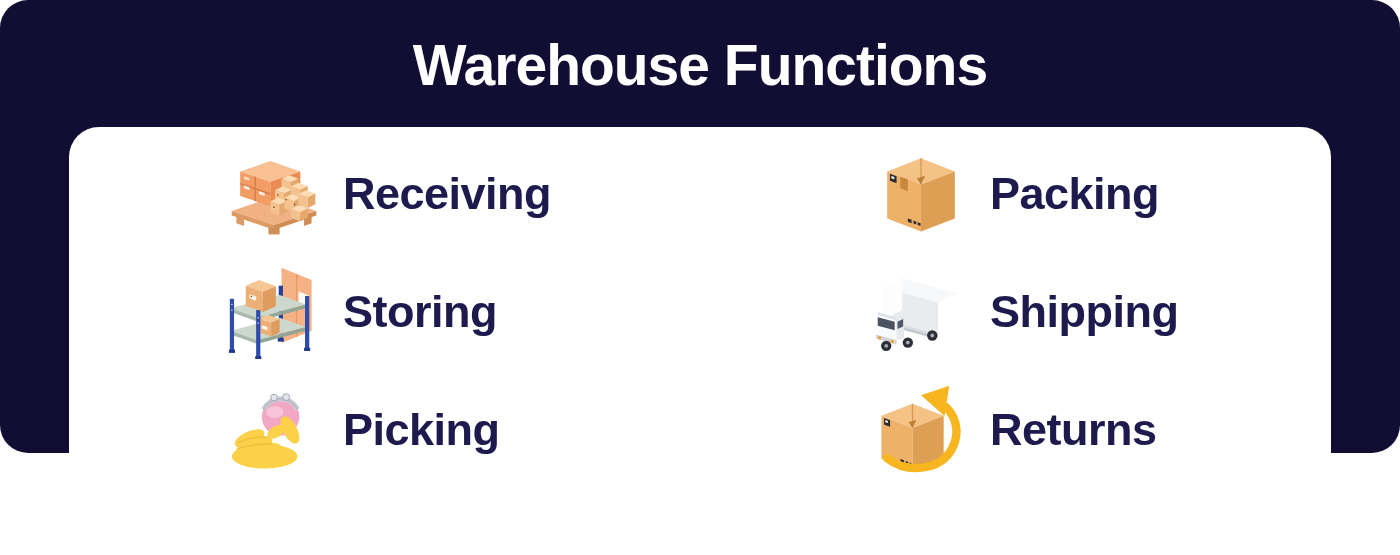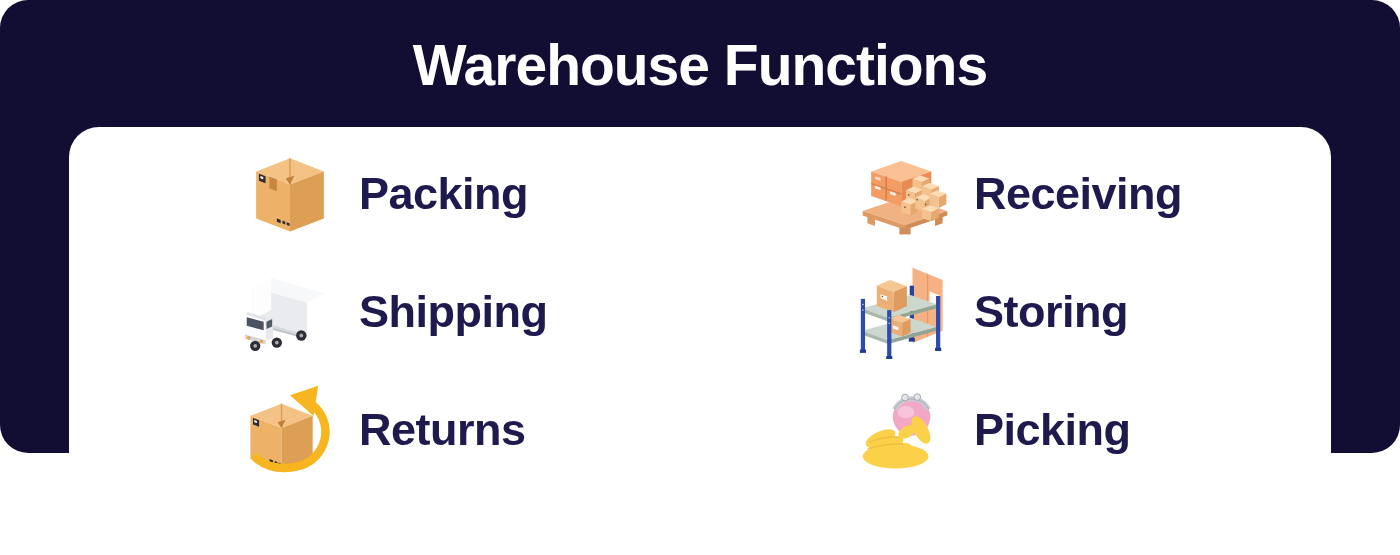--- a/index.html
+++ b/index.html
@@ -31,20 +31,163 @@
     font-size:45px;font-weight:bold;letter-spacing:-0.5px;white-space:nowrap;
   }
 </style>
 </head>
 <body>
 
 <div class="panel">
   <h1 class="title">Warehouse Functions</h1>
 
   <div class="card">
+
+    <div class="col col-left">
+
+      <div class="item">
+        <span class="icon">
+          <svg viewBox="0 0 100 100" aria-hidden="true">
+
+            <polygon points="5,68 50,53 95,68 50,83" fill="#f0b183"></polygon>
+            <polygon points="5,68 5,73 50,88 50,83" fill="#dd9a63"></polygon>
+            <polygon points="95,68 95,73 50,88 50,83" fill="#cf8c55"></polygon>
+            <polygon points="10,73 18,76 18,84 10,81" fill="#dd9a63"></polygon>
+            <polygon points="44,86 56,86 56,93 44,93" fill="#d08f58"></polygon>
+            <polygon points="82,76 90,73 90,81 82,84" fill="#cf8c55"></polygon>
+
+            <polygon points="14,26 46,15 78,26 46,37" fill="#f9c193"></polygon>
+            <polygon points="14,26 46,37 46,63 14,52" fill="#f39c63"></polygon>
+            <polygon points="46,37 78,26 78,52 46,63" fill="#ea8c52"></polygon>
+            <line x1="14" y1="39" x2="46" y2="50" stroke="#d97f48" stroke-width="1.6"></line>
+            <line x1="30" y1="31.5" x2="30" y2="57.5" stroke="#d97f48" stroke-width="1.6"></line>
+            <line x1="24" y1="22.5" x2="56" y2="33.5" stroke="#efa briefly" stroke-width="0"></line>
+            <polygon points="18,41 24,43 24,46 18,44" fill="#ffffff" opacity="0.85"></polygon>
+            <polygon points="34,47 40,49 40,52 34,50" fill="#ffffff" opacity="0.85"></polygon>
+            <polygon points="18,31 24,33 24,36 18,34" fill="#ffffff" opacity="0.6"></polygon>
+
+            <g>
+
+              <g>
+                <polygon points="58,34 66,30 76,33.5 68,37.5" fill="#fbdcb4"></polygon>
+                <polygon points="58,34 68,37.5 68,49 58,45.5" fill="#f4c28f"></polygon>
+                <polygon points="68,37.5 76,33.5 76,45 68,49" fill="#e5a96e"></polygon>
+              </g>
+              <g>
+                <polygon points="51,46 59,42 69,45.5 61,49.5" fill="#fbdcb4"></polygon>
+                <polygon points="51,46 61,49.5 61,61 51,57.5" fill="#f4c28f"></polygon>
+                <polygon points="61,49.5 69,45.5 69,57 61,61" fill="#e5a96e"></polygon>
+              </g>
+              <g>
+                <polygon points="68,42 76,38 86,41.5 78,45.5" fill="#fbdcb4"></polygon>
+                <polygon points="68,42 78,45.5 78,57 68,53.5" fill="#f4c28f"></polygon>
+                <polygon points="78,45.5 86,41.5 86,53 78,57" fill="#e5a96e"></polygon>
+              </g>
+              <g>
+                <polygon points="46,58 54,54 64,57.5 56,61.5" fill="#fbdcb4"></polygon>
+                <polygon points="46,58 56,61.5 56,73 46,69.5" fill="#f4c28f"></polygon>
+                <polygon points="56,61.5 64,57.5 64,69 56,73" fill="#e5a96e"></polygon>
+              </g>
+              <g>
+                <polygon points="61,54 69,50 79,53.5 71,57.5" fill="#fbdcb4"></polygon>
+                <polygon points="61,54 71,57.5 71,69 61,65.5" fill="#f4c28f"></polygon>
+                <polygon points="71,57.5 79,53.5 79,65 71,69" fill="#e5a96e"></polygon>
+              </g>
+              <g>
+                <polygon points="76,50 84,46 94,49.5 86,53.5" fill="#fbdcb4"></polygon>
+                <polygon points="76,50 86,53.5 86,65 76,61.5" fill="#f4c28f"></polygon>
+                <polygon points="86,53.5 94,49.5 94,61 86,65" fill="#e5a96e"></polygon>
+              </g>
+              <g>
+                <polygon points="68,66 76,62 86,65.5 78,69.5" fill="#fbdcb4"></polygon>
+                <polygon points="68,66 78,69.5 78,79 68,75.5" fill="#f4c28f"></polygon>
+                <polygon points="78,69.5 86,65.5 86,75 78,79" fill="#e5a96e"></polygon>
+              </g>
+              <circle cx="54" cy="51" r="0.9" fill="#8a5a2f"></circle>
+              <circle cx="63" cy="56" r="0.9" fill="#8a5a2f"></circle>
+              <circle cx="72" cy="61" r="0.9" fill="#8a5a2f"></circle>
+              <circle cx="50" cy="64" r="0.9" fill="#8a5a2f"></circle>
+            </g>
+          </svg>
+        </span>
+        <span class="label">Receiving</span>
+      </div>
+
+      <div class="item">
+        <span class="icon">
+          <svg viewBox="0 0 100 100" aria-hidden="true">
+
+            <polygon points="58,3 90,16 90,70 58,83" fill="#f6b285"></polygon>
+            <line x1="74" y1="9.5" x2="74" y2="76.5" stroke="#e79a66" stroke-width="1.4"></line>
+            <polygon points="76,28 87,32.5 87,45 76,40.5" fill="#ffffff" opacity="0.9"></polygon>
+
+            <rect x="55" y="22" width="4.5" height="58" fill="#24409c"></rect>
+
+            <polygon points="4,46 56,32 84,42 32,56" fill="#ccd8cd"></polygon>
+            <polygon points="4,46 32,56 32,60 4,50" fill="#a9b8ab"></polygon>
+            <polygon points="32,56 84,42 84,46 32,60" fill="#93a695"></polygon>
+
+            <polygon points="20,22 34,16 52,22.5 38,28.5" fill="#f6c794"></polygon>
+            <polygon points="20,22 38,28.5 38,50 20,43.5" fill="#ecb076"></polygon>
+            <polygon points="38,28.5 52,22.5 52,44 38,50" fill="#df9c5e"></polygon>
+            <polygon points="24,31 31,33.5 31,38 24,35.5" fill="#ffffff" opacity="0.9"></polygon>
+            <circle cx="26" cy="33.5" r="0.8" fill="#6b4a28"></circle>
+
+            <polygon points="4,70 56,56 84,66 32,80" fill="#ccd8cd"></polygon>
+            <polygon points="4,70 32,80 32,84 4,74" fill="#a9b8ab"></polygon>
+            <polygon points="32,80 84,66 84,70 32,84" fill="#93a695"></polygon>
+
+            <polygon points="34,57 43,53 56,57.5 47,61.5" fill="#f6c794"></polygon>
+            <polygon points="34,57 47,61.5 47,76 34,71.5" fill="#ecb076"></polygon>
+            <polygon points="47,61.5 56,57.5 56,72 47,76" fill="#df9c5e"></polygon>
+            <polygon points="37,64 43,66 43,69.5 37,67.5" fill="#ffffff" opacity="0.9"></polygon>
+
+            <rect x="83" y="33" width="4.5" height="57" fill="#2d4cae"></rect>
+            <rect x="3" y="36" width="4.5" height="56" fill="#2d4cae"></rect>
+            <rect x="31" y="48" width="4.5" height="51" fill="#2d4cae"></rect>
+            <rect x="2" y="90" width="6.5" height="3.5" fill="#1f3a8f"></rect>
+            <rect x="30" y="97" width="6.5" height="3" fill="#1f3a8f"></rect>
+            <rect x="82" y="88" width="6.5" height="3.5" fill="#1f3a8f"></rect>
+            <rect x="54" y="78" width="6.5" height="3.5" fill="#1f3a8f"></rect>
+            <circle cx="5.2" cy="42" r="0.8" fill="#ffffff" opacity="0.8"></circle>
+            <circle cx="5.2" cy="48" r="0.8" fill="#ffffff" opacity="0.8"></circle>
+            <circle cx="33.2" cy="56" r="0.8" fill="#ffffff" opacity="0.8"></circle>
+            <circle cx="33.2" cy="62" r="0.8" fill="#ffffff" opacity="0.8"></circle>
+          </svg>
+        </span>
+        <span class="label">Storing</span>
+      </div>
+
+      <div class="item">
+        <span class="icon">
+          <svg viewBox="0 0 100 100" aria-hidden="true">
+
+            <circle cx="57" cy="36" r="20" fill="#f2a7c5"></circle>
+            <ellipse cx="51" cy="31" rx="9" ry="6.5" fill="#f8c6da" opacity="0.9"></ellipse>
+            <path d="M39,28 A20,20 0 0 1 75,28" stroke="#c9ccd4" stroke-width="5.5" fill="none"></path>
+            <path d="M39,28 A20,20 0 0 1 75,28" stroke="#9ea3ae" stroke-width="1.2" fill="none" opacity="0.6"></path>
+            <circle cx="50" cy="15.5" r="3.6" fill="#e3e5ea" stroke="#9ea3ae" stroke-width="1"></circle>
+            <circle cx="63" cy="15" r="3.6" fill="#e3e5ea" stroke="#9ea3ae" stroke-width="1"></circle>
+
+            <g fill="#fcd14a">
+              <ellipse cx="40" cy="78" rx="35" ry="13"></ellipse>
+              <ellipse cx="24" cy="59" rx="17" ry="7.5" transform="rotate(-24 24 59)"></ellipse>
+              <ellipse cx="30" cy="66" rx="19" ry="7.5" transform="rotate(-18 30 66)"></ellipse>
+              <ellipse cx="38" cy="72" rx="20" ry="7.5" transform="rotate(-12 38 72)"></ellipse>
+              <ellipse cx="52" cy="52" rx="10" ry="6" transform="rotate(-32 52 52)"></ellipse>
+              <ellipse cx="67" cy="50" rx="16" ry="7.5" transform="rotate(62 67 50)"></ellipse>
+            </g>
+            <path d="M12,63 Q30,56 44,58" stroke="#edb93f" stroke-width="1.6" fill="none" opacity="0.8"></path>
+            <path d="M10,70 Q32,64 48,65" stroke="#edb93f" stroke-width="1.6" fill="none" opacity="0.8"></path>
+          </svg>
+        </span>
+        <span class="label">Picking</span>
+      </div>
+
+    </div>
 
     <div class="col col-right">
 
       <div class="item">
         <span class="icon">
           <svg viewBox="0 0 100 100" aria-hidden="true">
             <polygon points="50,12 86,26 50,40 14,26" fill="#f4c284"></polygon>
             <line x1="50" y1="12" x2="50" y2="40" stroke="#d89b55" stroke-width="1.5"></line>
             <polygon points="45.5,33.5 54.5,30.5 50,40" fill="#bf8038"></polygon>
             <polygon points="14,26 50,40 50,90 14,76" fill="#eeb168"></polygon>
@@ -107,157 +250,14 @@
               <polygon points="46.5,80 49.5,81 49.5,84 46.5,83" fill="#2e2d35"></polygon>
             </g>
             <path d="M 14 80 C 34 96, 70 94, 83 70 C 92 53, 88 33, 72 22" stroke="#f7b51f" stroke-width="9" fill="none" stroke-linecap="round"></path>
             <polygon points="50,13 80,3 75,35" fill="#f7b51f"></polygon>
           </svg>
         </span>
         <span class="label">Returns</span>
       </div>
 
     </div>
-
-    <div class="col col-left">
-
-      <div class="item">
-        <span class="icon">
-          <svg viewBox="0 0 100 100" aria-hidden="true">
-
-            <polygon points="5,68 50,53 95,68 50,83" fill="#f0b183"></polygon>
-            <polygon points="5,68 5,73 50,88 50,83" fill="#dd9a63"></polygon>
-            <polygon points="95,68 95,73 50,88 50,83" fill="#cf8c55"></polygon>
-            <polygon points="10,73 18,76 18,84 10,81" fill="#dd9a63"></polygon>
-            <polygon points="44,86 56,86 56,93 44,93" fill="#d08f58"></polygon>
-            <polygon points="82,76 90,73 90,81 82,84" fill="#cf8c55"></polygon>
-
-            <polygon points="14,26 46,15 78,26 46,37" fill="#f9c193"></polygon>
-            <polygon points="14,26 46,37 46,63 14,52" fill="#f39c63"></polygon>
-            <polygon points="46,37 78,26 78,52 46,63" fill="#ea8c52"></polygon>
-            <line x1="14" y1="39" x2="46" y2="50" stroke="#d97f48" stroke-width="1.6"></line>
-            <line x1="30" y1="31.5" x2="30" y2="57.5" stroke="#d97f48" stroke-width="1.6"></line>
-            <line x1="24" y1="22.5" x2="56" y2="33.5" stroke="#efa briefly" stroke-width="0"></line>
-            <polygon points="18,41 24,43 24,46 18,44" fill="#ffffff" opacity="0.85"></polygon>
-            <polygon points="34,47 40,49 40,52 34,50" fill="#ffffff" opacity="0.85"></polygon>
-            <polygon points="18,31 24,33 24,36 18,34" fill="#ffffff" opacity="0.6"></polygon>
-
-            <g>
-
-              <g>
-                <polygon points="58,34 66,30 76,33.5 68,37.5" fill="#fbdcb4"></polygon>
-                <polygon points="58,34 68,37.5 68,49 58,45.5" fill="#f4c28f"></polygon>
-                <polygon points="68,37.5 76,33.5 76,45 68,49" fill="#e5a96e"></polygon>
-              </g>
-              <g>
-                <polygon points="51,46 59,42 69,45.5 61,49.5" fill="#fbdcb4"></polygon>
-                <polygon points="51,46 61,49.5 61,61 51,57.5" fill="#f4c28f"></polygon>
-                <polygon points="61,49.5 69,45.5 69,57 61,61" fill="#e5a96e"></polygon>
-              </g>
-              <g>
-                <polygon points="68,42 76,38 86,41.5 78,45.5" fill="#fbdcb4"></polygon>
-                <polygon points="68,42 78,45.5 78,57 68,53.5" fill="#f4c28f"></polygon>
-                <polygon points="78,45.5 86,41.5 86,53 78,57" fill="#e5a96e"></polygon>
-              </g>
-              <g>
-                <polygon points="46,58 54,54 64,57.5 56,61.5" fill="#fbdcb4"></polygon>
-                <polygon points="46,58 56,61.5 56,73 46,69.5" fill="#f4c28f"></polygon>
-                <polygon points="56,61.5 64,57.5 64,69 56,73" fill="#e5a96e"></polygon>
-              </g>
-              <g>
-                <polygon points="61,54 69,50 79,53.5 71,57.5" fill="#fbdcb4"></polygon>
-                <polygon points="61,54 71,57.5 71,69 61,65.5" fill="#f4c28f"></polygon>
-                <polygon points="71,57.5 79,53.5 79,65 71,69" fill="#e5a96e"></polygon>
-              </g>
-              <g>
-                <polygon points="76,50 84,46 94,49.5 86,53.5" fill="#fbdcb4"></polygon>
-                <polygon points="76,50 86,53.5 86,65 76,61.5" fill="#f4c28f"></polygon>
-                <polygon points="86,53.5 94,49.5 94,61 86,65" fill="#e5a96e"></polygon>
-              </g>
-              <g>
-                <polygon points="68,66 76,62 86,65.5 78,69.5" fill="#fbdcb4"></polygon>
-                <polygon points="68,66 78,69.5 78,79 68,75.5" fill="#f4c28f"></polygon>
-                <polygon points="78,69.5 86,65.5 86,75 78,79" fill="#e5a96e"></polygon>
-              </g>
-              <circle cx="54" cy="51" r="0.9" fill="#8a5a2f"></circle>
-              <circle cx="63" cy="56" r="0.9" fill="#8a5a2f"></circle>
-              <circle cx="72" cy="61" r="0.9" fill="#8a5a2f"></circle>
-              <circle cx="50" cy="64" r="0.9" fill="#8a5a2f"></circle>
-            </g>
-          </svg>
-        </span>
-        <span class="label">Receiving</span>
-      </div>
-
-      <div class="item">
-        <span class="icon">
-          <svg viewBox="0 0 100 100" aria-hidden="true">
-
-            <polygon points="58,3 90,16 90,70 58,83" fill="#f6b285"></polygon>
-            <line x1="74" y1="9.5" x2="74" y2="76.5" stroke="#e79a66" stroke-width="1.4"></line>
-            <polygon points="76,28 87,32.5 87,45 76,40.5" fill="#ffffff" opacity="0.9"></polygon>
-
-            <rect x="55" y="22" width="4.5" height="58" fill="#24409c"></rect>
-
-            <polygon points="4,46 56,32 84,42 32,56" fill="#ccd8cd"></polygon>
-            <polygon points="4,46 32,56 32,60 4,50" fill="#a9b8ab"></polygon>
-            <polygon points="32,56 84,42 84,46 32,60" fill="#93a695"></polygon>
-
-            <polygon points="20,22 34,16 52,22.5 38,28.5" fill="#f6c794"></polygon>
-            <polygon points="20,22 38,28.5 38,50 20,43.5" fill="#ecb076"></polygon>
-            <polygon points="38,28.5 52,22.5 52,44 38,50" fill="#df9c5e"></polygon>
-            <polygon points="24,31 31,33.5 31,38 24,35.5" fill="#ffffff" opacity="0.9"></polygon>
-            <circle cx="26" cy="33.5" r="0.8" fill="#6b4a28"></circle>
-
-            <polygon points="4,70 56,56 84,66 32,80" fill="#ccd8cd"></polygon>
-            <polygon points="4,70 32,80 32,84 4,74" fill="#a9b8ab"></polygon>
-            <polygon points="32,80 84,66 84,70 32,84" fill="#93a695"></polygon>
-
-            <polygon points="34,57 43,53 56,57.5 47,61.5" fill="#f6c794"></polygon>
-            <polygon points="34,57 47,61.5 47,76 34,71.5" fill="#ecb076"></polygon>
-            <polygon points="47,61.5 56,57.5 56,72 47,76" fill="#df9c5e"></polygon>
-            <polygon points="37,64 43,66 43,69.5 37,67.5" fill="#ffffff" opacity="0.9"></polygon>
-
-            <rect x="83" y="33" width="4.5" height="57" fill="#2d4cae"></rect>
-            <rect x="3" y="36" width="4.5" height="56" fill="#2d4cae"></rect>
-            <rect x="31" y="48" width="4.5" height="51" fill="#2d4cae"></rect>
-            <rect x="2" y="90" width="6.5" height="3.5" fill="#1f3a8f"></rect>
-            <rect x="30" y="97" width="6.5" height="3" fill="#1f3a8f"></rect>
-            <rect x="82" y="88" width="6.5" height="3.5" fill="#1f3a8f"></rect>
-            <rect x="54" y="78" width="6.5" height="3.5" fill="#1f3a8f"></rect>
-            <circle cx="5.2" cy="42" r="0.8" fill="#ffffff" opacity="0.8"></circle>
-            <circle cx="5.2" cy="48" r="0.8" fill="#ffffff" opacity="0.8"></circle>
-            <circle cx="33.2" cy="56" r="0.8" fill="#ffffff" opacity="0.8"></circle>
-            <circle cx="33.2" cy="62" r="0.8" fill="#ffffff" opacity="0.8"></circle>
-          </svg>
-        </span>
-        <span class="label">Storing</span>
-      </div>
-
-      <div class="item">
-        <span class="icon">
-          <svg viewBox="0 0 100 100" aria-hidden="true">
-
-            <circle cx="57" cy="36" r="20" fill="#f2a7c5"></circle>
-            <ellipse cx="51" cy="31" rx="9" ry="6.5" fill="#f8c6da" opacity="0.9"></ellipse>
-            <path d="M39,28 A20,20 0 0 1 75,28" stroke="#c9ccd4" stroke-width="5.5" fill="none"></path>
-            <path d="M39,28 A20,20 0 0 1 75,28" stroke="#9ea3ae" stroke-width="1.2" fill="none" opacity="0.6"></path>
-            <circle cx="50" cy="15.5" r="3.6" fill="#e3e5ea" stroke="#9ea3ae" stroke-width="1"></circle>
-            <circle cx="63" cy="15" r="3.6" fill="#e3e5ea" stroke="#9ea3ae" stroke-width="1"></circle>
-
-            <g fill="#fcd14a">
-              <ellipse cx="40" cy="78" rx="35" ry="13"></ellipse>
-              <ellipse cx="24" cy="59" rx="17" ry="7.5" transform="rotate(-24 24 59)"></ellipse>
-              <ellipse cx="30" cy="66" rx="19" ry="7.5" transform="rotate(-18 30 66)"></ellipse>
-              <ellipse cx="38" cy="72" rx="20" ry="7.5" transform="rotate(-12 38 72)"></ellipse>
-              <ellipse cx="52" cy="52" rx="10" ry="6" transform="rotate(-32 52 52)"></ellipse>
-              <ellipse cx="67" cy="50" rx="16" ry="7.5" transform="rotate(62 67 50)"></ellipse>
-            </g>
-            <path d="M12,63 Q30,56 44,58" stroke="#edb93f" stroke-width="1.6" fill="none" opacity="0.8"></path>
-            <path d="M10,70 Q32,64 48,65" stroke="#edb93f" stroke-width="1.6" fill="none" opacity="0.8"></path>
-          </svg>
-        </span>
-        <span class="label">Picking</span>
-      </div>
-
-    </div>
   </div>
 </div>
 
 </body></html>

